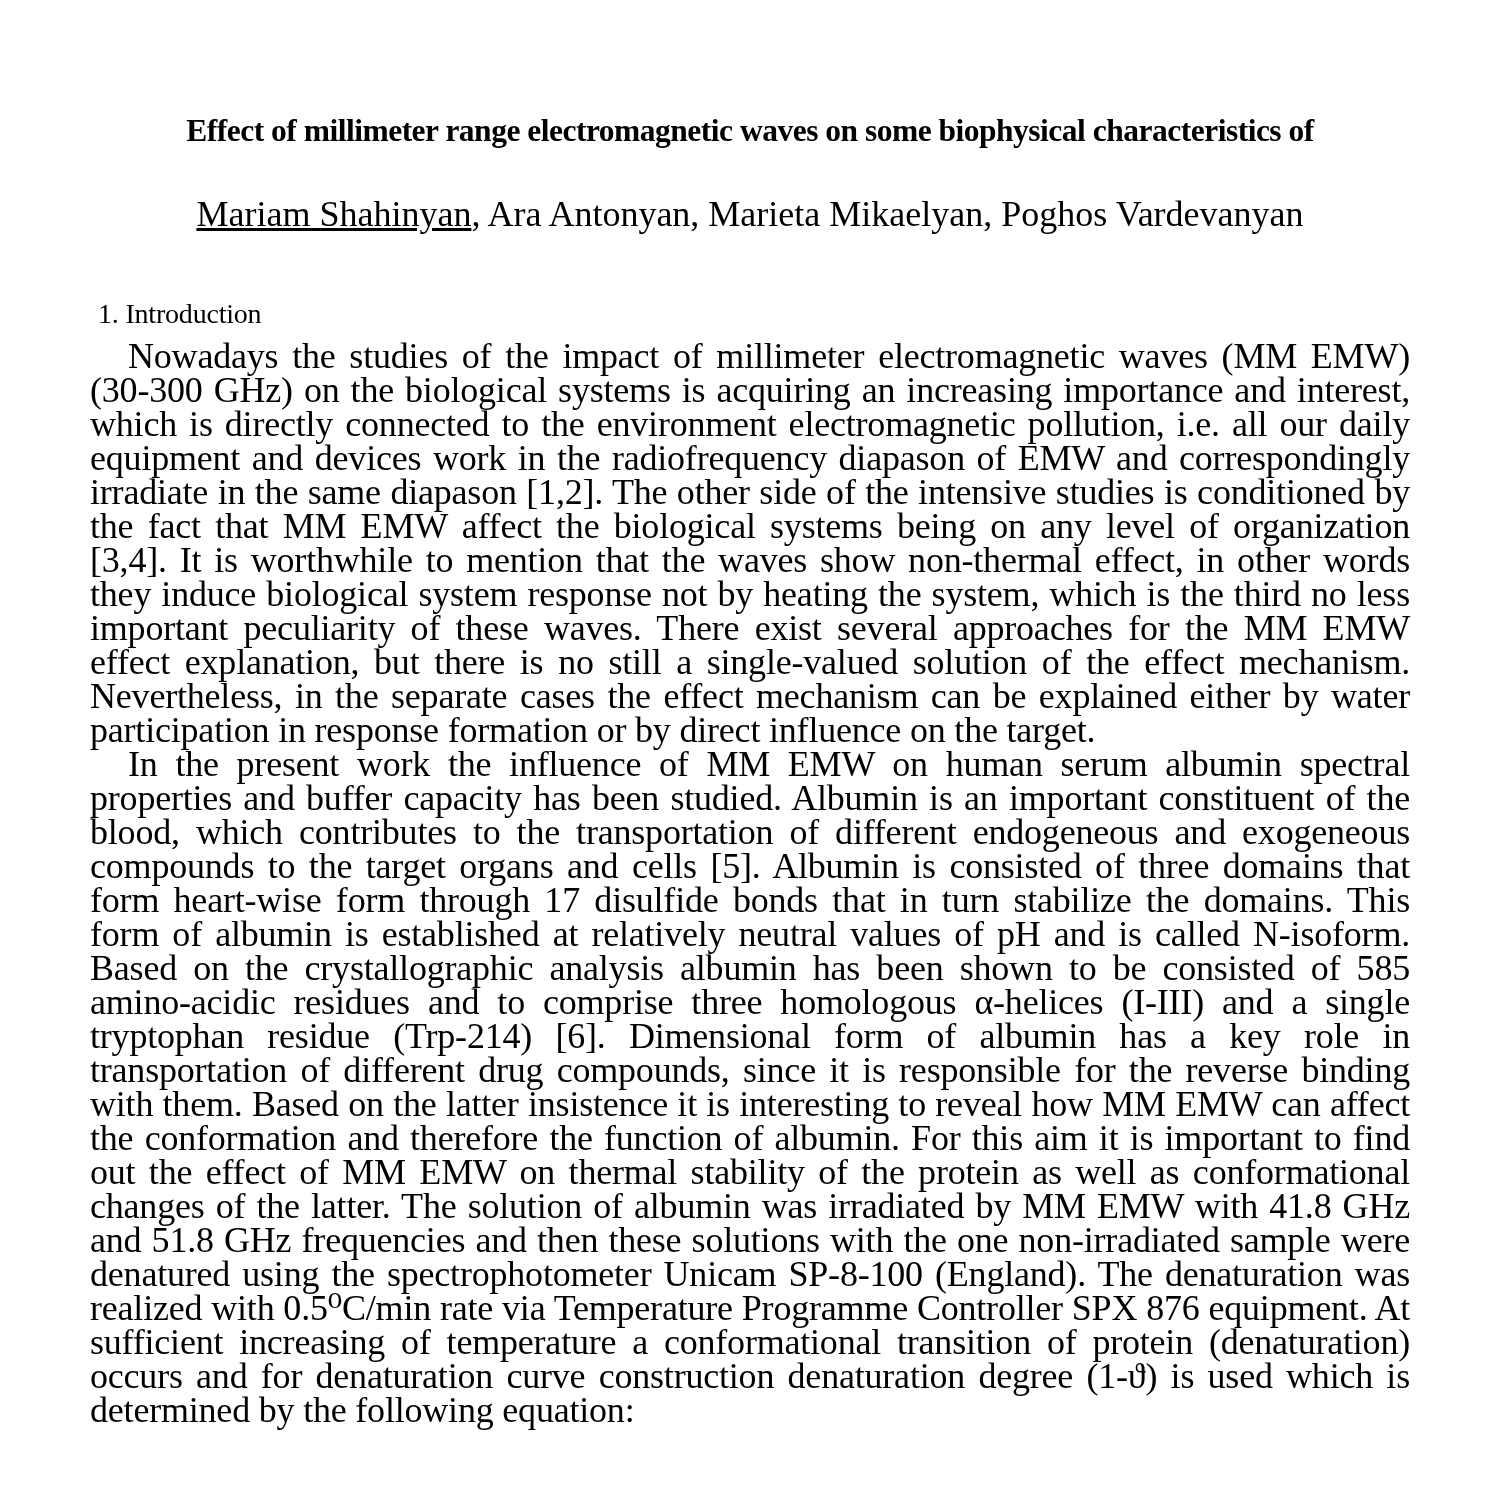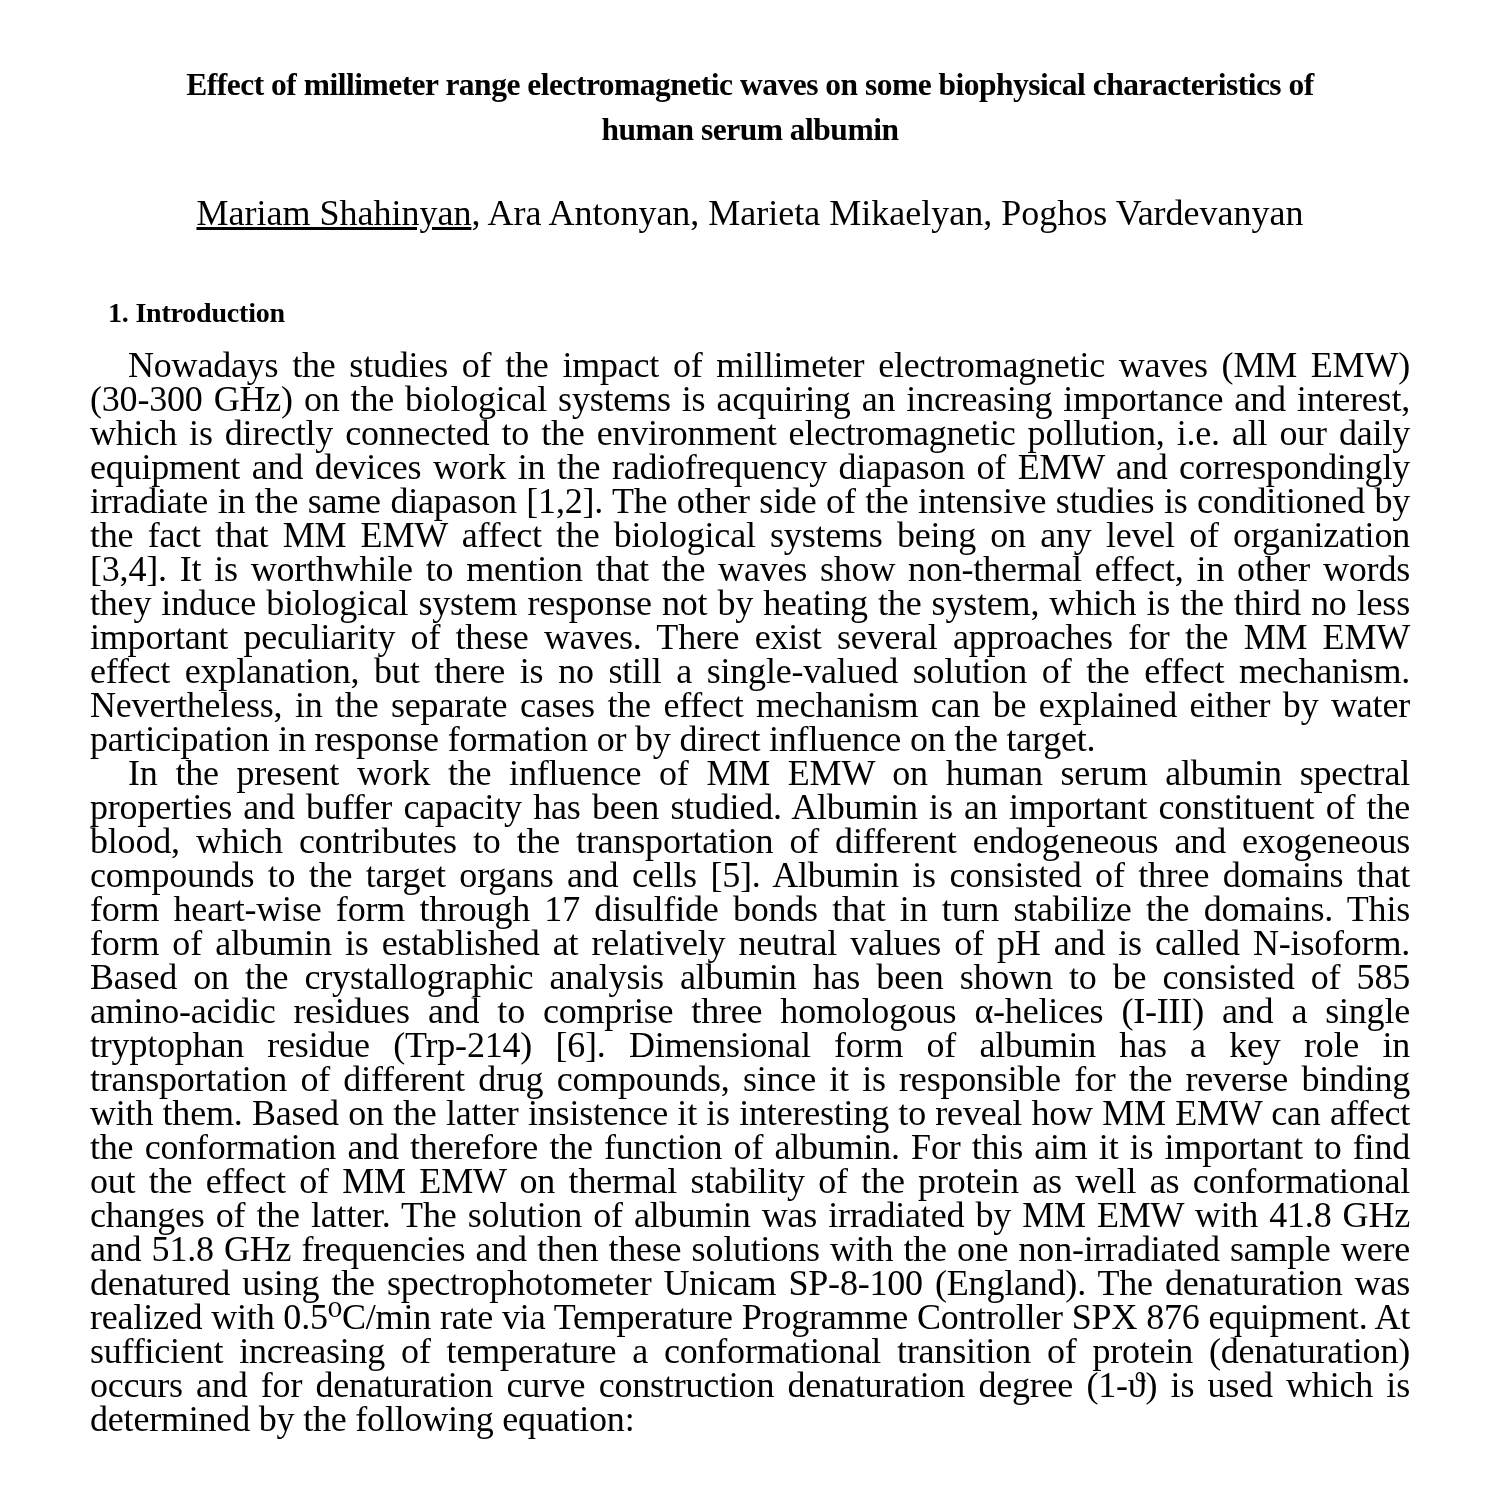--- a/index.html
+++ b/index.html
@@ -8,21 +8,21 @@
     width: 1500px;
     height: 1500px;
     background: #ffffff;
     color: #000000;
     font-family: "Liberation Serif", "DejaVu Serif", serif;
     overflow: hidden;
   }
   .page {
     width: 1500px;
     height: 1500px;
-    padding: 62px 90px 0 90px;
+    padding: 108px 90px 0 90px;
   }
   .title {
     text-align: center;
     font-weight: 700;
     font-size: 31.5px;
     line-height: 45px;
     letter-spacing: -0.5px;
   }
   .title-line { display: block; }
   .meta {
@@ -33,45 +33,44 @@
   .authors       { margin-top: 44px; }
   .affiliation   { margin-top: 34px; }
   .correspondence{ margin-top: 34px; }
   .underlined    { text-decoration: underline; }
   a.email {
     color: var(--link-color, #2121CE);
     text-decoration: underline;
     cursor: pointer;
   }
   .section-heading {
-    font-weight: 700;
+    font-weight: 400;
     font-size: 28px;
     line-height: 34px;
-    margin: 18px;
+    margin: 8px;
     letter-spacing: -0.2px;
   }
   .heading-intro { margin-top: 66px; }
   .heading-main  { margin-top: 40px; }
   .body-paragraph {
     font-size: 36px;
     line-height: 34px;
     text-align: justify;
     text-indent: 38px;
     margin: 0;
     letter-spacing: -0.2px;
   }
 </style>
 </head>
 <body>
 
 <div class="page">
 
   <div class="title">
     <span class="title-line">Effect of millimeter range electromagnetic waves on some biophysical characteristics of</span>
-    <span class="title-line">human serum albumin</span>
   </div>
 
   <div class="meta authors">
     <span class="underlined">Mariam Shahinyan</span><span>, Ara Antonyan, Marieta Mikaelyan, Poghos Vardevanyan</span>
   </div>
 
 
 
   <h2 class="section-heading heading-intro">1. Introduction</h2>
 

